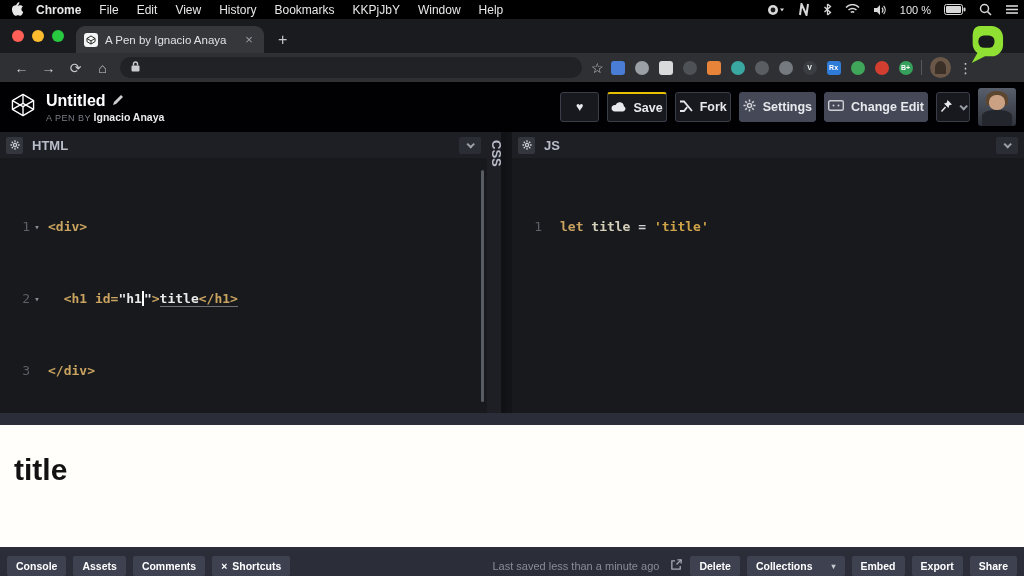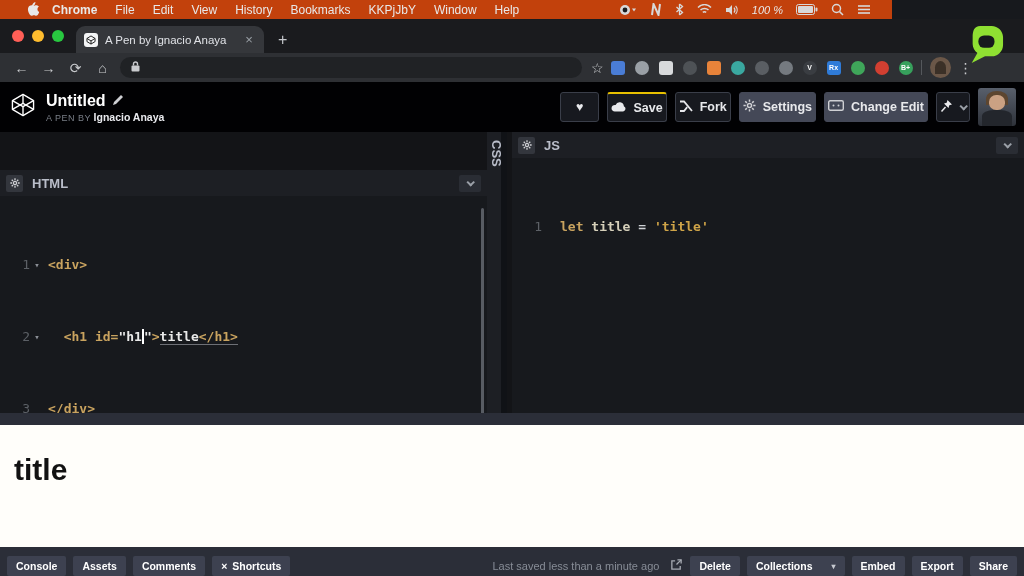--- a/index.html
+++ b/index.html
@@ -1,25 +1,25 @@
 <!DOCTYPE html>
 <html><head>
 <meta charset="utf-8">
 <style>
   * { margin:0; padding:0; box-sizing:border-box; }
   html,body { width:1024px; height:576px; }
   body { position:relative; font-family:"Liberation Sans", sans-serif; background:#17191d; overflow:hidden; }
 
   
-  .menubar { position:absolute; top:0; left:0; width:892px; height:19px; background:#c2410c;
-             display:flex; align-items:center; color:#e8e8e8; font-size:12px; padding:0 21px; }
+  .menubar { position:absolute; top:0; left:0; width:1024px; height:19px; background:#000000;
+             display:flex; align-items:center; color:#e8e8e8; font-size:12px; padding:0 5px; }
   .menubar .apple { width:22px; text-align:center; }
   .menubar .mitem { padding:0 9px; white-space:nowrap; }
   .menubar .mitem.app { font-weight:bold; }
-  .menu-status { margin-left:auto; display:flex; align-items:center; gap:13px;font-style:italic; }
+  .menu-status { margin-left:auto; display:flex; align-items:center; gap:13px; }
   .menu-status svg { display:block; }
   .batt-pct { font-size:11px; color:#e8e8e8; }
 
   
   .tabstrip { position:absolute; top:19px; left:0; width:1024px; height:34px; background:#1a1b1e;
               display:flex; align-items:flex-end; }
   .lights { display:flex; gap:8px; align-items:center; height:34px; padding:0 12px 0 12px; }
   .light { width:12px; height:12px; border-radius:50%; }
   .tab { width:188px; height:27px; background:#35373b; border-radius:9px 9px 0 0; display:flex;
          align-items:center; padding:0 8px; color:#dfe1e5; font-size:11.5px; gap:7px; }
@@ -65,21 +65,21 @@
   .chev { width:6px; height:6px; border-right:2px solid #9ba0a8; border-bottom:2px solid #9ba0a8;
           transform:rotate(45deg) translateY(-1px); display:inline-block; }
   .hdr-avatar { width:38px; height:38px; border-radius:3px; background:linear-gradient(#585f6b,#2e323a); position:relative; overflow:hidden; }
   .hdr-avatar .hair { position:absolute; left:8px; top:3px; width:22px; height:14px; border-radius:50% 50% 0 0; background:#5d4630; }
   .hdr-avatar .face { position:absolute; left:11px; top:7px; width:16px; height:15px; border-radius:45%; background:#caa183; }
   .hdr-avatar .body { position:absolute; left:4px; top:22px; width:30px; height:16px; border-radius:40% 40% 0 0; background:#23262c; }
 
   
   .editors { position:absolute; top:132px; left:0; width:1024px; height:281px; background:#131417; }
   .panel { position:absolute; top:0; height:281px; background:#17191d; }
-  .panel-html { left:0; width:487px;margin-top:38px; }
+  .panel-html { left:0; width:487px; }
   .panel-js { left:512px; width:512px; }
   .phdr { height:26px; background:#1d1f24; display:flex; align-items:center; padding:0 6px; }
   .gearbox { width:17px; height:17px; background:#33363d; border-radius:2px; display:flex; align-items:center; justify-content:center; }
   .plabel { color:#b9bdc9; font-weight:bold; font-size:13px; margin-left:9px; }
   .pchev { margin-left:auto; width:22px; height:17px; background:#2a2d34; border-radius:2px; display:flex; align-items:center; justify-content:center; }
   .code { font-family:"DejaVu Sans Mono", monospace; font-size:13px; font-weight:bold; line-height:24px;
           padding-top:9px; white-space:pre; }
   .cline { display:flex; }
   .gut { width:30px; text-align:right; color:#5c6066; font-weight:normal; }
   .fold { width:14px; text-align:center; color:#8b8f96; font-size:9px; font-weight:normal; }

